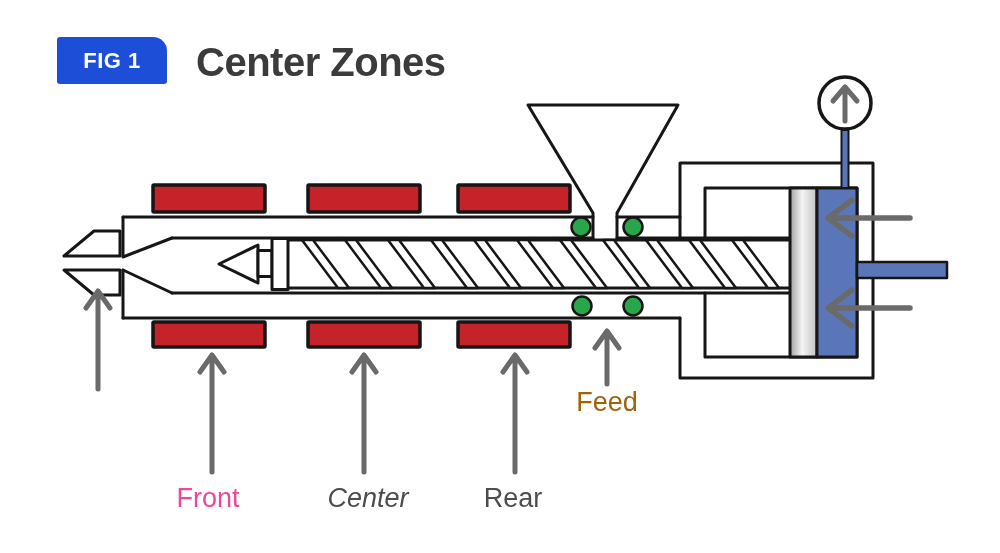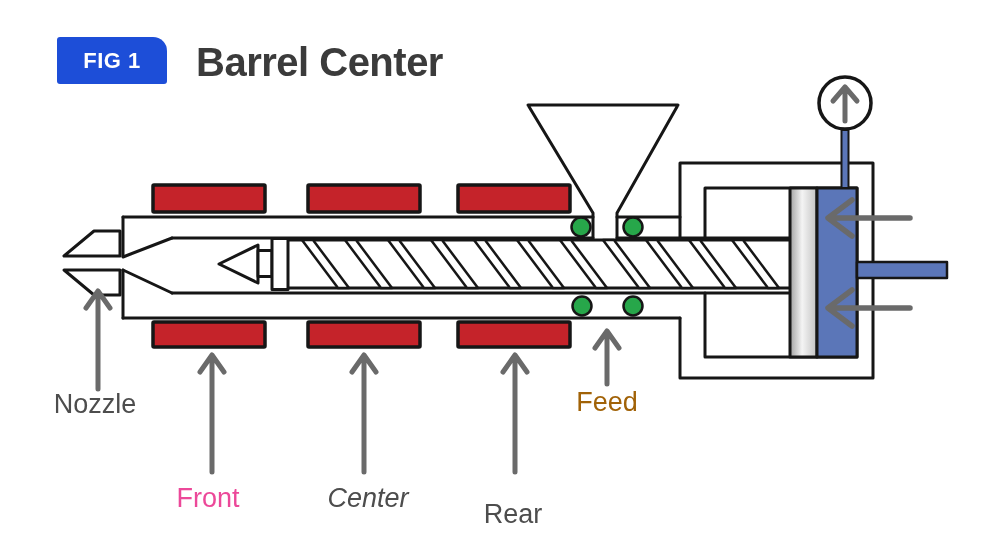--- a/index.html
+++ b/index.html
@@ -17,30 +17,30 @@
     font-size:40px;font-weight:bold;letter-spacing:-0.5px;white-space:nowrap;
   }
   .zone-label{
     position:absolute;transform:translateX(-50%);
     font-size:27px;white-space:nowrap;line-height:1.1;
   }
   .lbl-nozzle{left:95px;top:390px;}
   .lbl-feed{left:607px;top:388px;}
   .lbl-front{left:208px;top:484px;}
   .lbl-center{left:368px;top:484px;font-style:italic;}
-  .lbl-rear{left:513px;top:484px;margin-top:16px;}
+  .lbl-rear{left:513px;top:484px;}
 </style>
 </head>
 <body>
 
 <div class="stage">
 
   <div class="fig-badge" style="background: #1d4ed8;">FIG 1</div>
 
-  <div class="fig-title" style="color: rgb(59, 59, 59);">Barrel Center</div>
+  <div class="fig-title" style="color: rgb(59, 59, 59);">Center Zones</div>
 
   <svg width="1000" height="553" viewBox="0 0 1000 553">
 
     <defs>
       <linearGradient id="plateGrad" x1="0" y1="0" x2="1" y2="0">
         <stop offset="0" stop-color="#a2a2a2"></stop>
         <stop offset="0.45" stop-color="#f4f4f4"></stop>
         <stop offset="1" stop-color="#c2c2c2"></stop>
       </linearGradient>
     </defs>
@@ -110,18 +110,17 @@
       <path stroke-width="5.5" d="M910,218 H830 M852,200 L828,218 L852,236"></path>
       <path stroke-width="5.5" d="M910,308 H830 M852,290 L828,308 L852,326"></path>
       <path d="M98,389 V294 M86,308 L98,291 L110,308"></path>
       <path d="M212,472 V358 M200,372 L212,355 L224,372"></path>
       <path d="M364,472 V358 M352,372 L364,355 L376,372"></path>
       <path d="M515,472 V358 M503,372 L515,355 L527,372"></path>
       <path d="M607,384 V334 M595,348 L607,331 L619,348"></path>
     </g>
   </svg>
 
-  <div class="zone-label lbl-nozzle" style="color: rgb(77, 77, 77);">Nozzle</div>
   <div class="zone-label lbl-front" style="color: #ec4899;">Front</div>
   <div class="zone-label lbl-center" style="color: rgb(77, 77, 77);">Center</div>
   <div class="zone-label lbl-rear" style="color: rgb(77, 77, 77);">Rear</div>
   <div class="zone-label lbl-feed" style="color: #a16207;">Feed</div>
 </div>
 
 </body></html>

